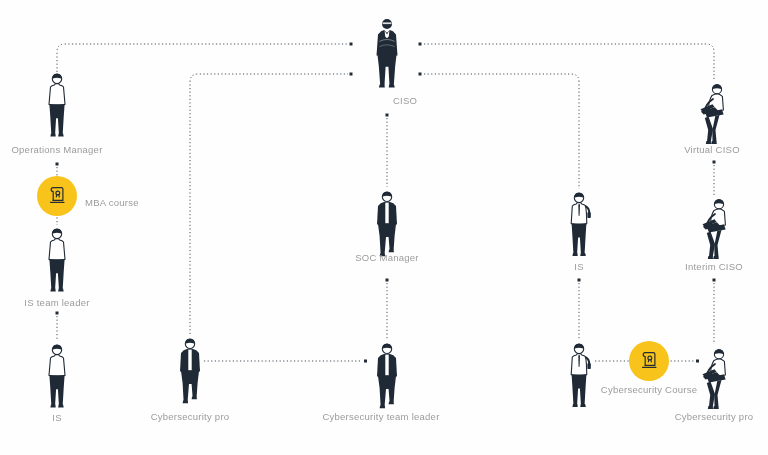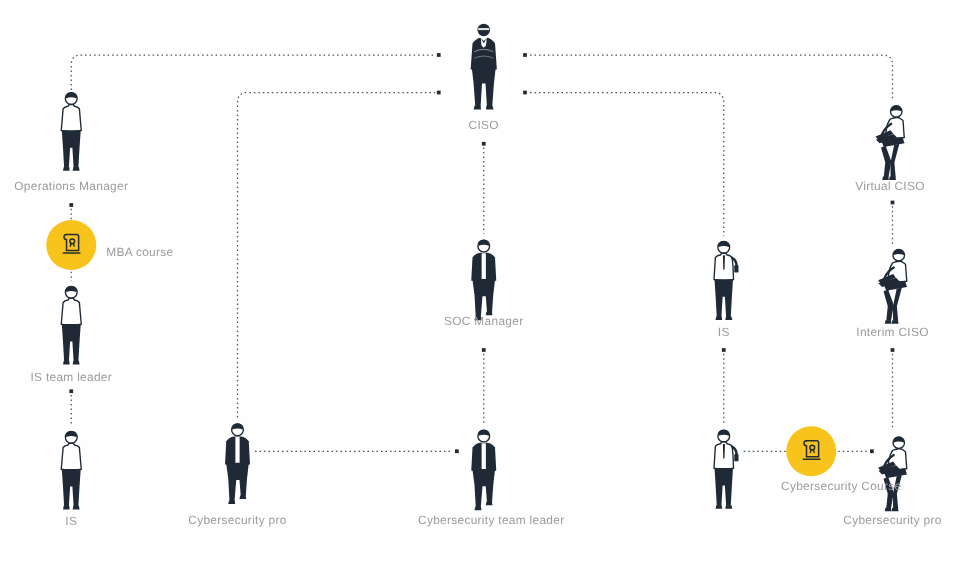--- a/index.html
+++ b/index.html
@@ -170,35 +170,35 @@
       <use href="#fig-seated"></use>
     </svg>
   <svg class="node-figure" style="left:691px;top:83px" width="44" height="62" viewBox="0 0 44 62">
       <use href="#fig-seated"></use>
     </svg>
 
   <div class="node-label" style="left:-28px;top:144px">Operations Manager</div>
   <div class="node-label" style="left:-28px;top:297px">IS team leader</div>
   <div class="node-label" style="left:-28px;top:412px">IS</div>
   <div class="node-label" style="left:105px;top:411px">Cybersecurity pro</div>
-  <div class="node-label" style="left:308px;top:411px">Cybersecurity team leader</div>
+  <div class="node-label" style="left:296px;top:411px">Cybersecurity team leader</div>
   <div class="node-label" style="left:302px;top:252px">SOC Manager</div>
-  <div class="node-label" style="left:302px;top:95px">CISO</div>
+  <div class="node-label" style="left:320px;top:95px">CISO</div>
   <div class="node-label" style="left:494px;top:261px">IS</div>
   <div class="node-label" style="left:629px;top:411px">Cybersecurity pro</div>
   <div class="node-label" style="left:629px;top:261px">Interim CISO</div>
   <div class="node-label" style="left:627px;top:144px">Virtual CISO</div>
 
   <div class="badge" style="left:37px;top:176px">
     <svg width="22" height="24" viewBox="0 0 22 24">
         <use href="#icon-certificate"></use>
       </svg>
   </div>
   <div class="node-label left-align" style="left:85px;top:197px">MBA course</div>
 
   <div class="badge" style="left:629px;top:341px">
     <svg width="22" height="24" viewBox="0 0 22 24">
         <use href="#icon-certificate"></use>
       </svg>
   </div>
-  <div class="node-label" style="left:588px;top:384px">Cybersecurity Course</div>
+  <div class="node-label" style="left:564px;top:384px">Cybersecurity Course</div>
 
 </div>
 
 </body></html>

